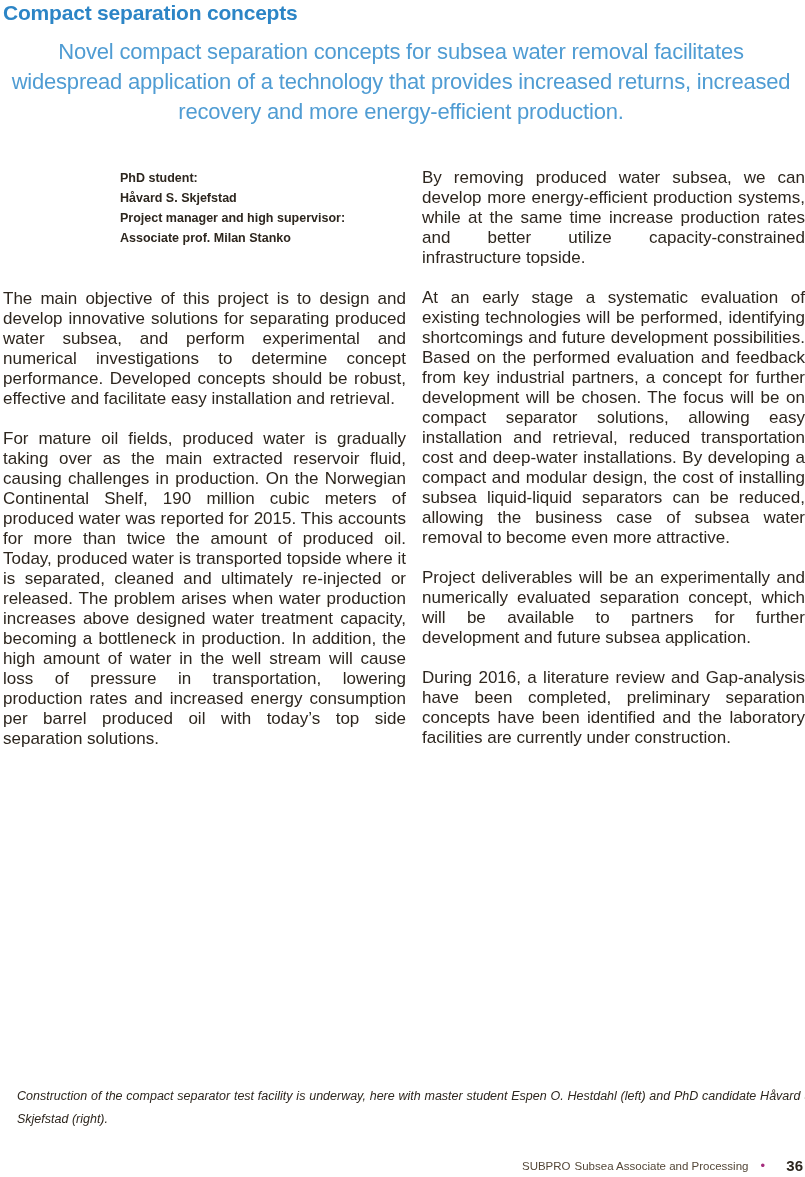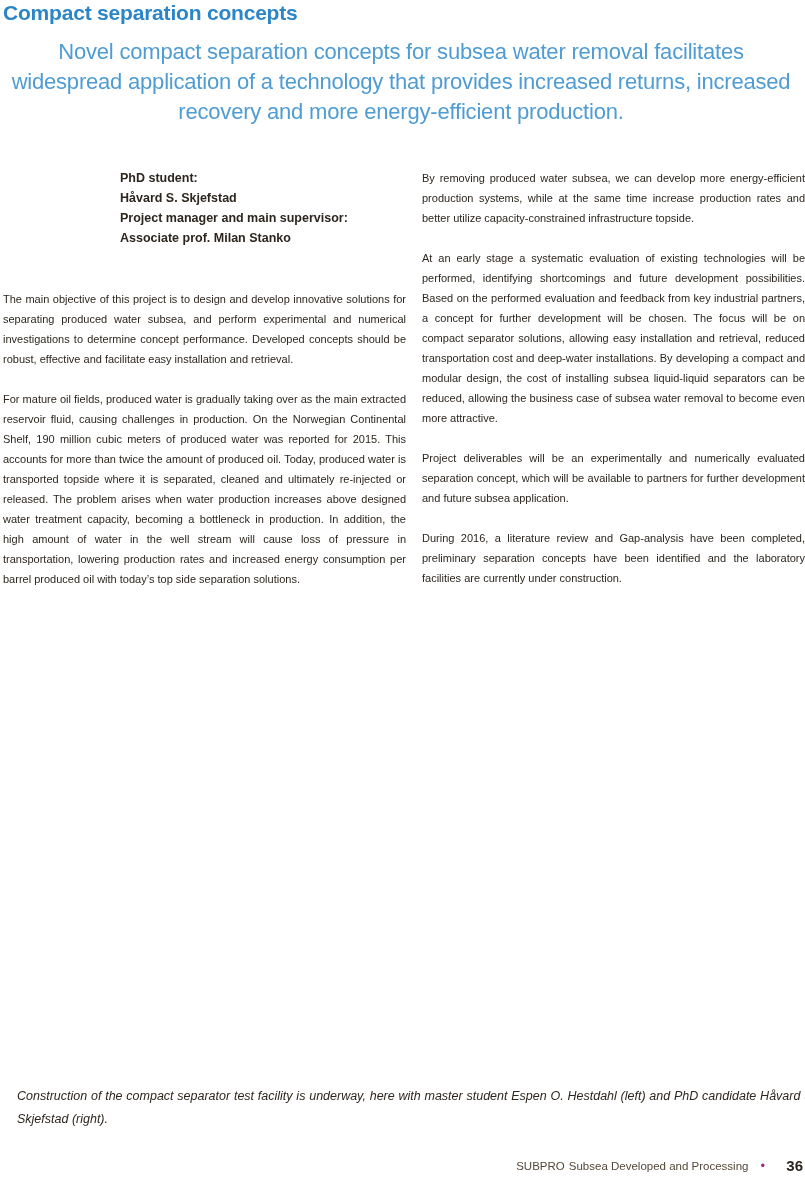--- a/index.html
+++ b/index.html
@@ -56,21 +56,21 @@
   .credits {
     margin: 0 0 41px 117px;
     font-size: 12.5px;
     line-height: 20px;
     font-weight: bold;
     color: #2d261e;
   }
   .credits div { white-space: nowrap; }
   .body-par {
     margin: 0 0 20px 0;
-    font-size: 11px;
+    font-size: 17px;
     line-height: 20px;
     text-align: justify;
     color: #2d261e;
   }
   .caption {
     position: absolute;
     top: 1071px;
     left: 3px;
     width: 799px;
     margin: 14px;
@@ -116,39 +116,39 @@
 
   <p class="lead">Novel compact separation concepts for subsea water removal facilitates widespread application of a technology that provides increased returns, increased recovery and more energy-efficient production.</p>
 
   <div class="columns">
 
     <div class="col-left">
 
       <div class="credits">
         <div>PhD student:</div>
         <div>Håvard S. Skjefstad</div>
-        <div>Project manager and main supervisor:</div>
+        <div>Project manager and high supervisor:</div>
         <div>Associate prof. Milan Stanko</div>
       </div>
 
       <p class="body-par">The main objective of this project is to design and develop innovative solutions for separating produced water subsea, and perform experimental and numerical investigations to determine concept performance. Developed concepts should be robust, effective and facilitate easy installation and retrieval.</p>
       <p class="body-par">For mature oil fields, produced water is gradually taking over as the main extracted reservoir fluid, causing challenges in production. On the Norwegian Continental Shelf, 190 million cubic meters of produced water was reported for 2015. This accounts for more than twice the amount of produced oil. Today, produced water is transported topside where it is separated, cleaned and ultimately re-injected or released. The problem arises when water production increases above designed water treatment capacity, becoming a bottleneck in production. In addition, the high amount of water in the well stream will cause loss of pressure in transportation, lowering production rates and increased energy consumption per barrel produced oil with today’s top side separation solutions.</p>
     </div>
 
     <div class="col-right">
       <p class="body-par">By removing produced water subsea, we can develop more energy-efficient production systems, while at the same time increase production rates and better utilize capacity-constrained infrastructure topside.</p>
       <p class="body-par">At an early stage a systematic evaluation of existing technologies will be performed, identifying shortcomings and future development possibilities. Based on the performed evaluation and feedback from key industrial partners, a concept for further development will be chosen. The focus will be on compact separator solutions, allowing easy installation and retrieval, reduced transportation cost and deep-water installations. By developing a compact and modular design, the cost of installing subsea liquid-liquid separators can be reduced, allowing the business case of subsea water removal to become even more attractive.</p>
       <p class="body-par">Project deliverables will be an experimentally and numerically evaluated separation concept, which will be available to partners for further development and future subsea application.</p>
       <p class="body-par">During 2016, a literature review and Gap-analysis have been completed, preliminary separation concepts have been identified and the laboratory facilities are currently under construction.</p>
     </div>
 
   </div>
 
   <p class="caption">Construction of the compact separator test facility is underway, here with master student Espen O. Hestdahl (left) and PhD candidate Håvard S. Skjefstad (right).</p>
 
   <div class="footer">
     <span class="brand">SUBPRO</span>
-    <span class="publication">Subsea Developed and Processing</span>
+    <span class="publication">Subsea Associate and Processing</span>
     <span class="bullet">•</span>
     <span class="page-number">36</span>
   </div>
 
 </div>
 
 </body></html>

